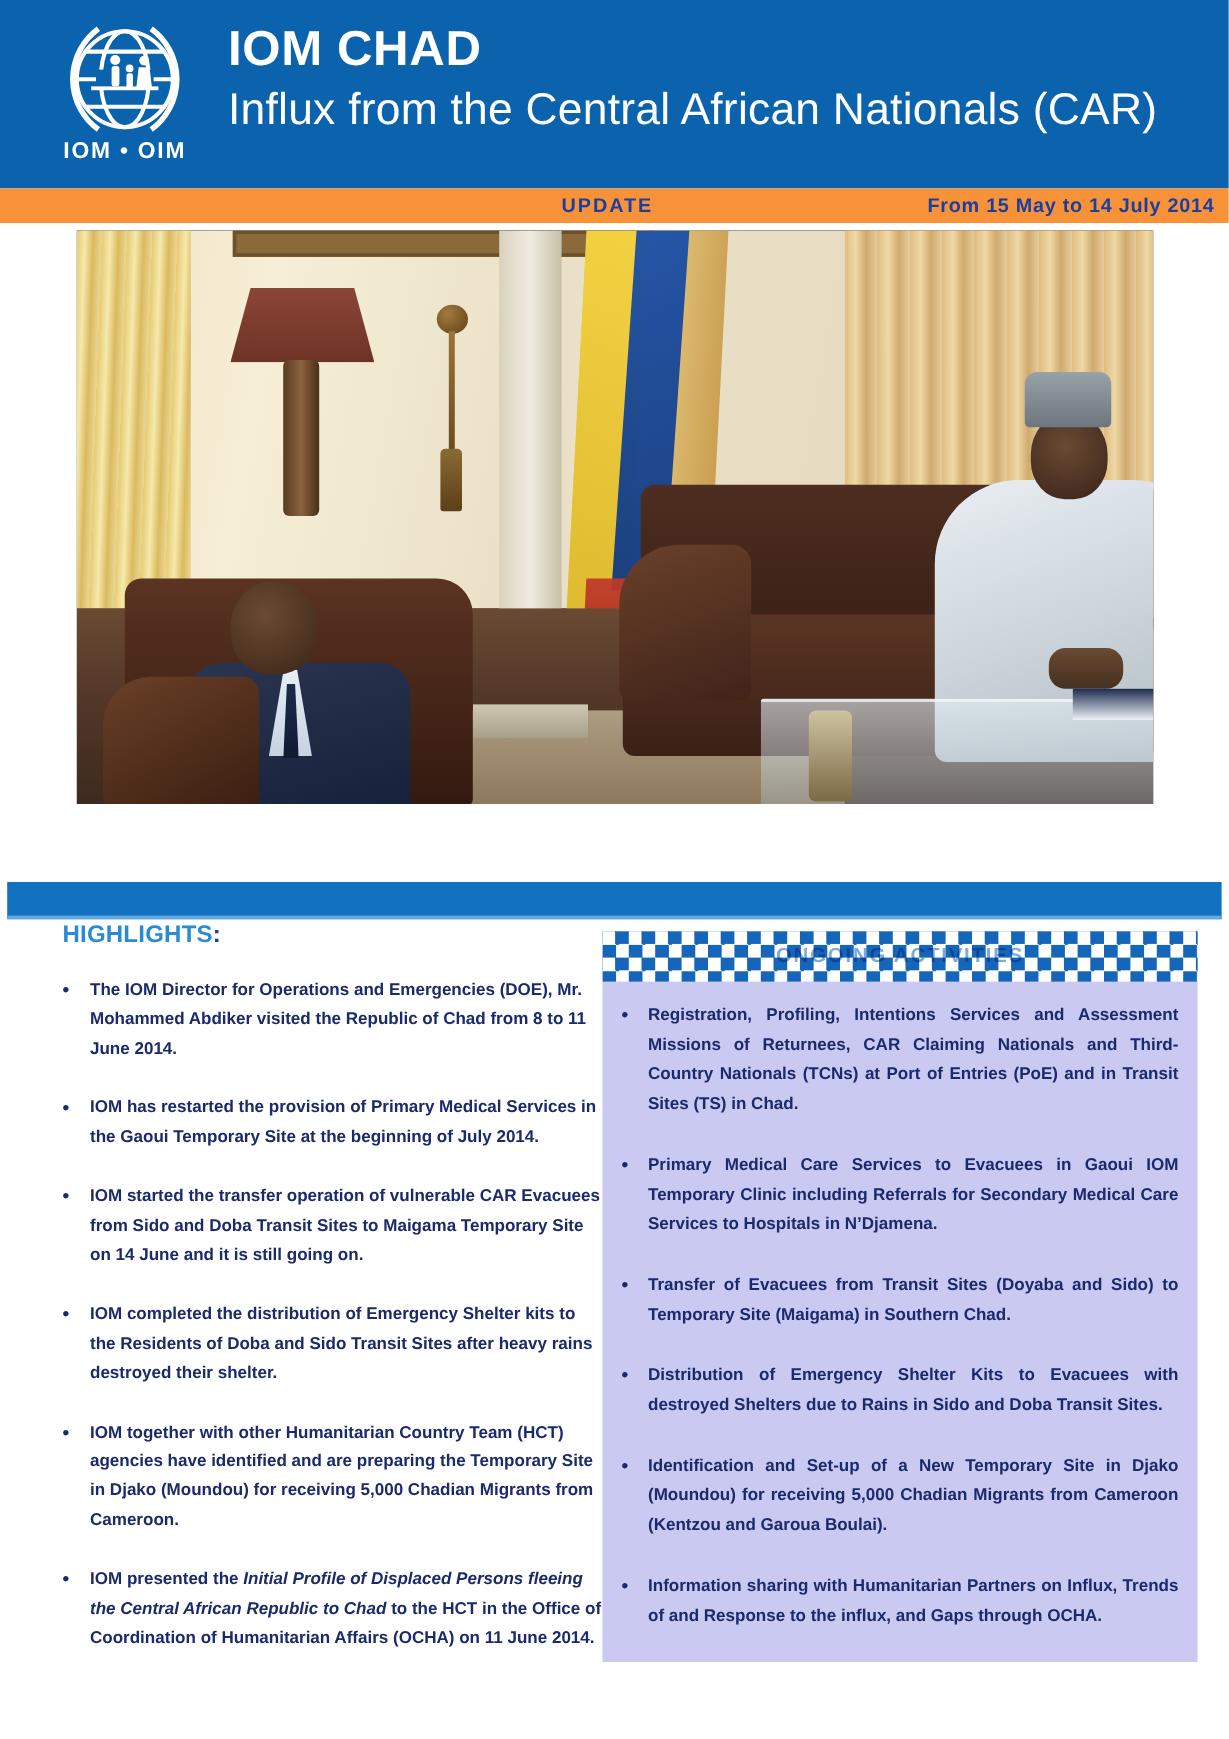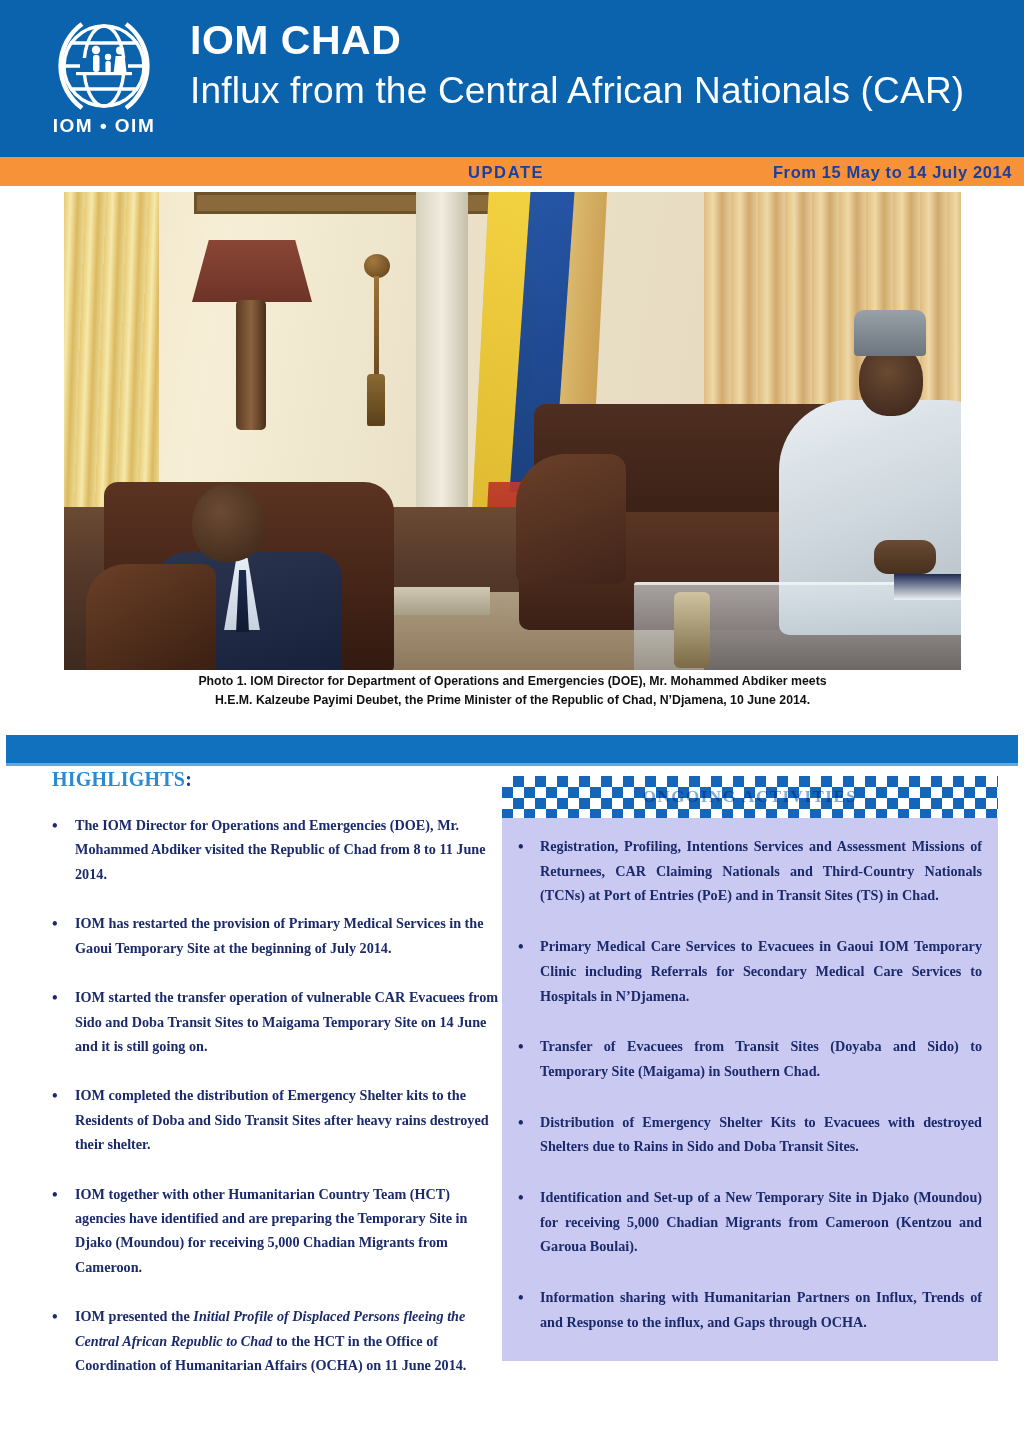--- a/index.html
+++ b/index.html
@@ -283,21 +283,20 @@
     border-bottom: 3px solid #60a8dd;
   }
 
   
   .content {
     position: absolute;
     top: 768px;
     left: 0;
     width: 1024px;
     height: 681px;
-    font-family: Liberation Serif, serif;
   }
   .col-left {
     position: absolute;
     left: 40px;
     top: 0;
     width: 462px;
   }
   .col-right {
     position: absolute;
     left: 502px;
@@ -448,24 +447,20 @@
     <div class="ph-layer man-left-body"></div>
     <div class="ph-layer man-left-shirt"></div>
     <div class="ph-layer man-left-tie"></div>
     <div class="ph-layer man-left-head"></div>
     <div class="ph-layer chair-arm-l"></div>
     <div class="ph-layer table-glass"></div>
     <div class="ph-layer table-orn"></div>
     <div class="ph-layer book"></div>
   </div>
 
-  <div class="photo-caption">
-    <div>Photo 1. IOM Director for Department of Operations and Emergencies (DOE), Mr. Mohammed Abdiker meets</div>
-    <div>H.E.M. Kalzeube Payimi Deubet, the Prime Minister of the Republic of Chad,  N’Djamena, 10 June 2014.</div>
-  </div>
 </div>
 
 <div class="divider-bar"></div>
 
 <div class="content">
 
   <div class="col-left">
     <div class="highlights-heading">
       <span>HIGHLIGHTS</span><span class="colon">:</span>
     </div>

